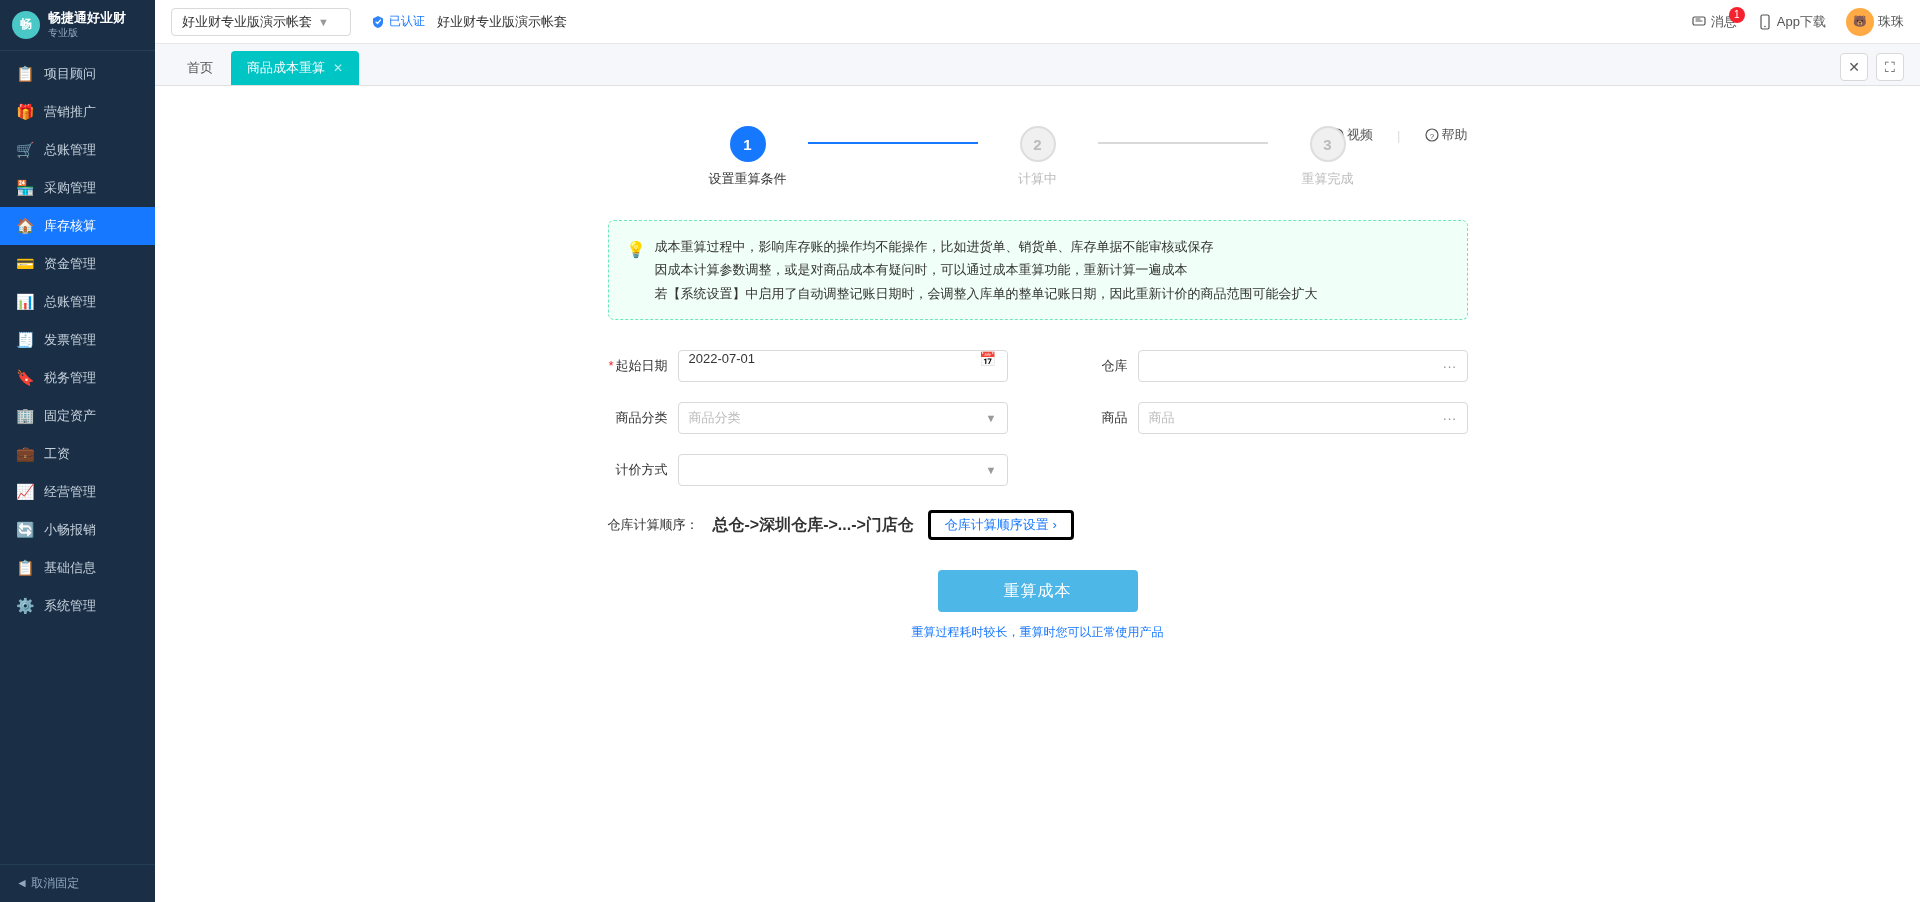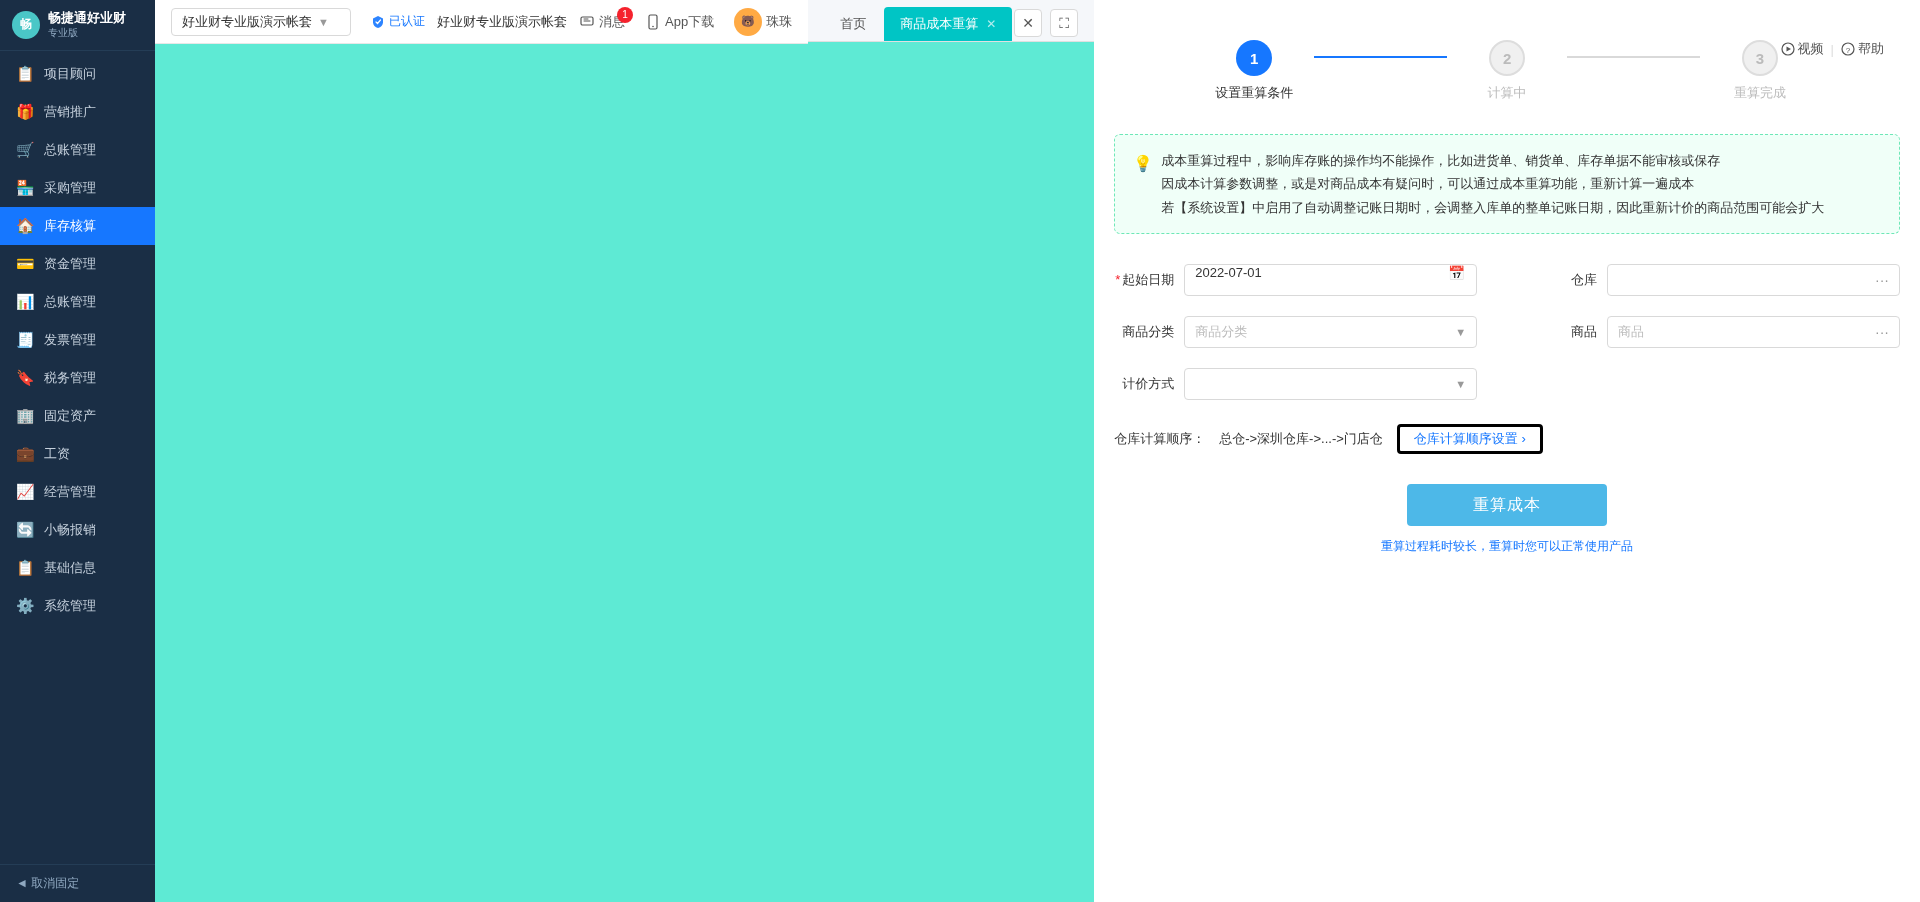--- a/index.html
+++ b/index.html
@@ -52,23 +52,24 @@
       color: #8fa8c0;
       font-size: 12px;
       cursor: pointer;
       display: flex; align-items: center; gap: 6px;
     }
 
     
     .main-area {
       flex: 1;
       display: flex;
+      flex-direction: column;
       height: 100%;
       overflow: hidden;
-      background: #5eead4;
+      background: #eab308;
     }
 
     
     .topbar {
       height: 44px;
       background: #fff;
       border-bottom: 1px solid #e8e8e8;
       display: flex;
       align-items: center;
       padding: 0 16px;
@@ -176,22 +177,22 @@
     .step-circle.active { background: #1677ff; color: #fff; }
     .step-circle.inactive { background: #f0f0f0; color: #bbb; border: 2px solid #ddd; }
     .step-label {
       margin-top: 8px; font-size: 13px;
       color: #333;
     }
     .step-label.inactive { color: #bbb; }
 
     
     .help-links {
-      position: absolute; top: 0; right: 16px;
-      display: flex; align-items: center; gap: 7px;
+      position: absolute; top: 0; right: 0;
+      display: flex; align-items: center; gap: 24px;
       font-size: 13px; color: #555;
     }
     .help-link { display: flex; align-items: center; gap: 3px; cursor: pointer; color: #555; }
 
     
     .notice-box {
       background: #f0fff8;
       border: 1px dashed #6ee7b7;
       border-radius: 6px;
       padding: 14px 18px;
@@ -256,21 +257,21 @@
       cursor: pointer;
     }
     .ellipsis-icon { color: #999; font-size: 14px; }
 
     
     .warehouse-order-row {
       display: flex; align-items: center; gap: 14px;
       margin-bottom: 30px;
     }
     .warehouse-label { font-size: 13px; color: #333; }
-    .warehouse-value { font-size: 13px; color: #333; }
+    .warehouse-value { font-size: 16px; color: #333; font-weight: bold; }
     .warehouse-btn {
       height: 30px;
       padding: 0 14px;
       border: 3px solid #000000;
       border-radius: 4px;
       color: #1677ff;
       font-size: 13px;
       background: #fff;
       cursor: pointer;
       display: flex; align-items: center; gap: 4px;

